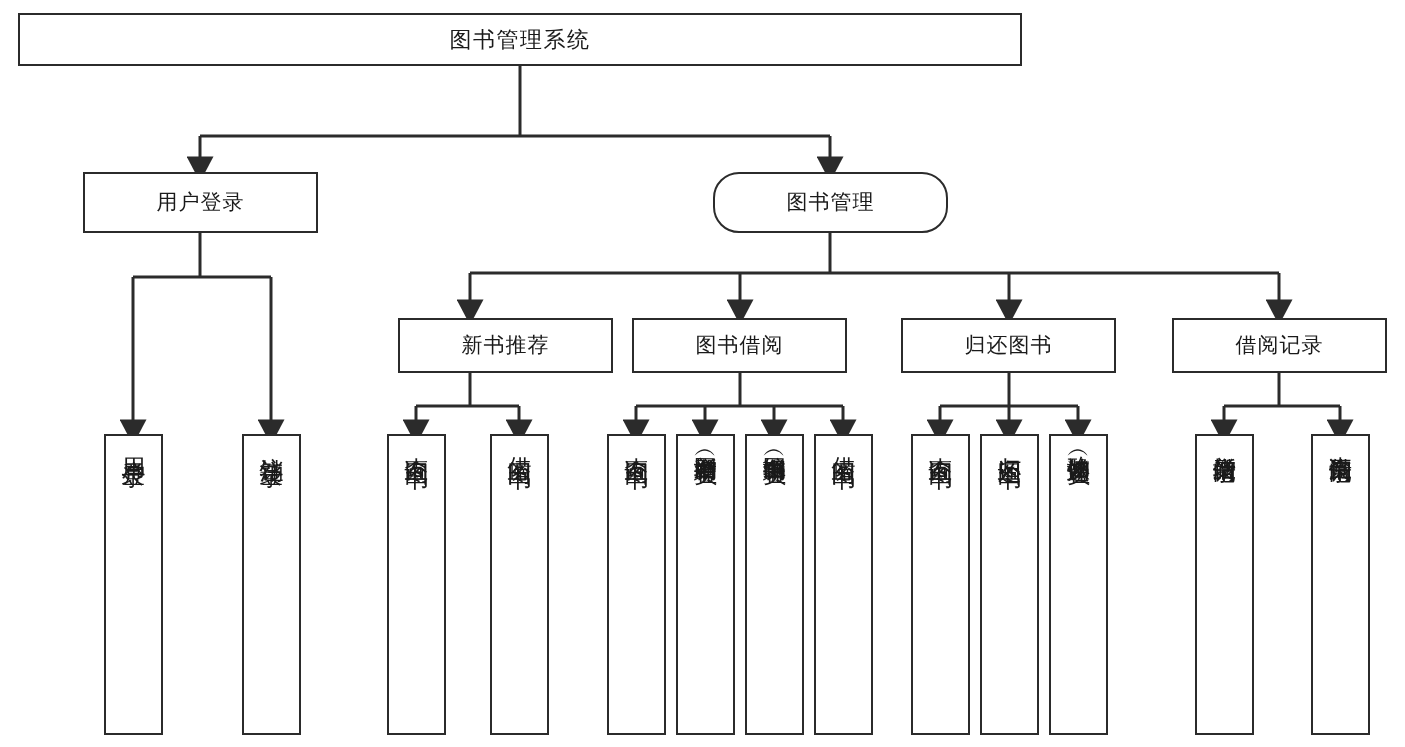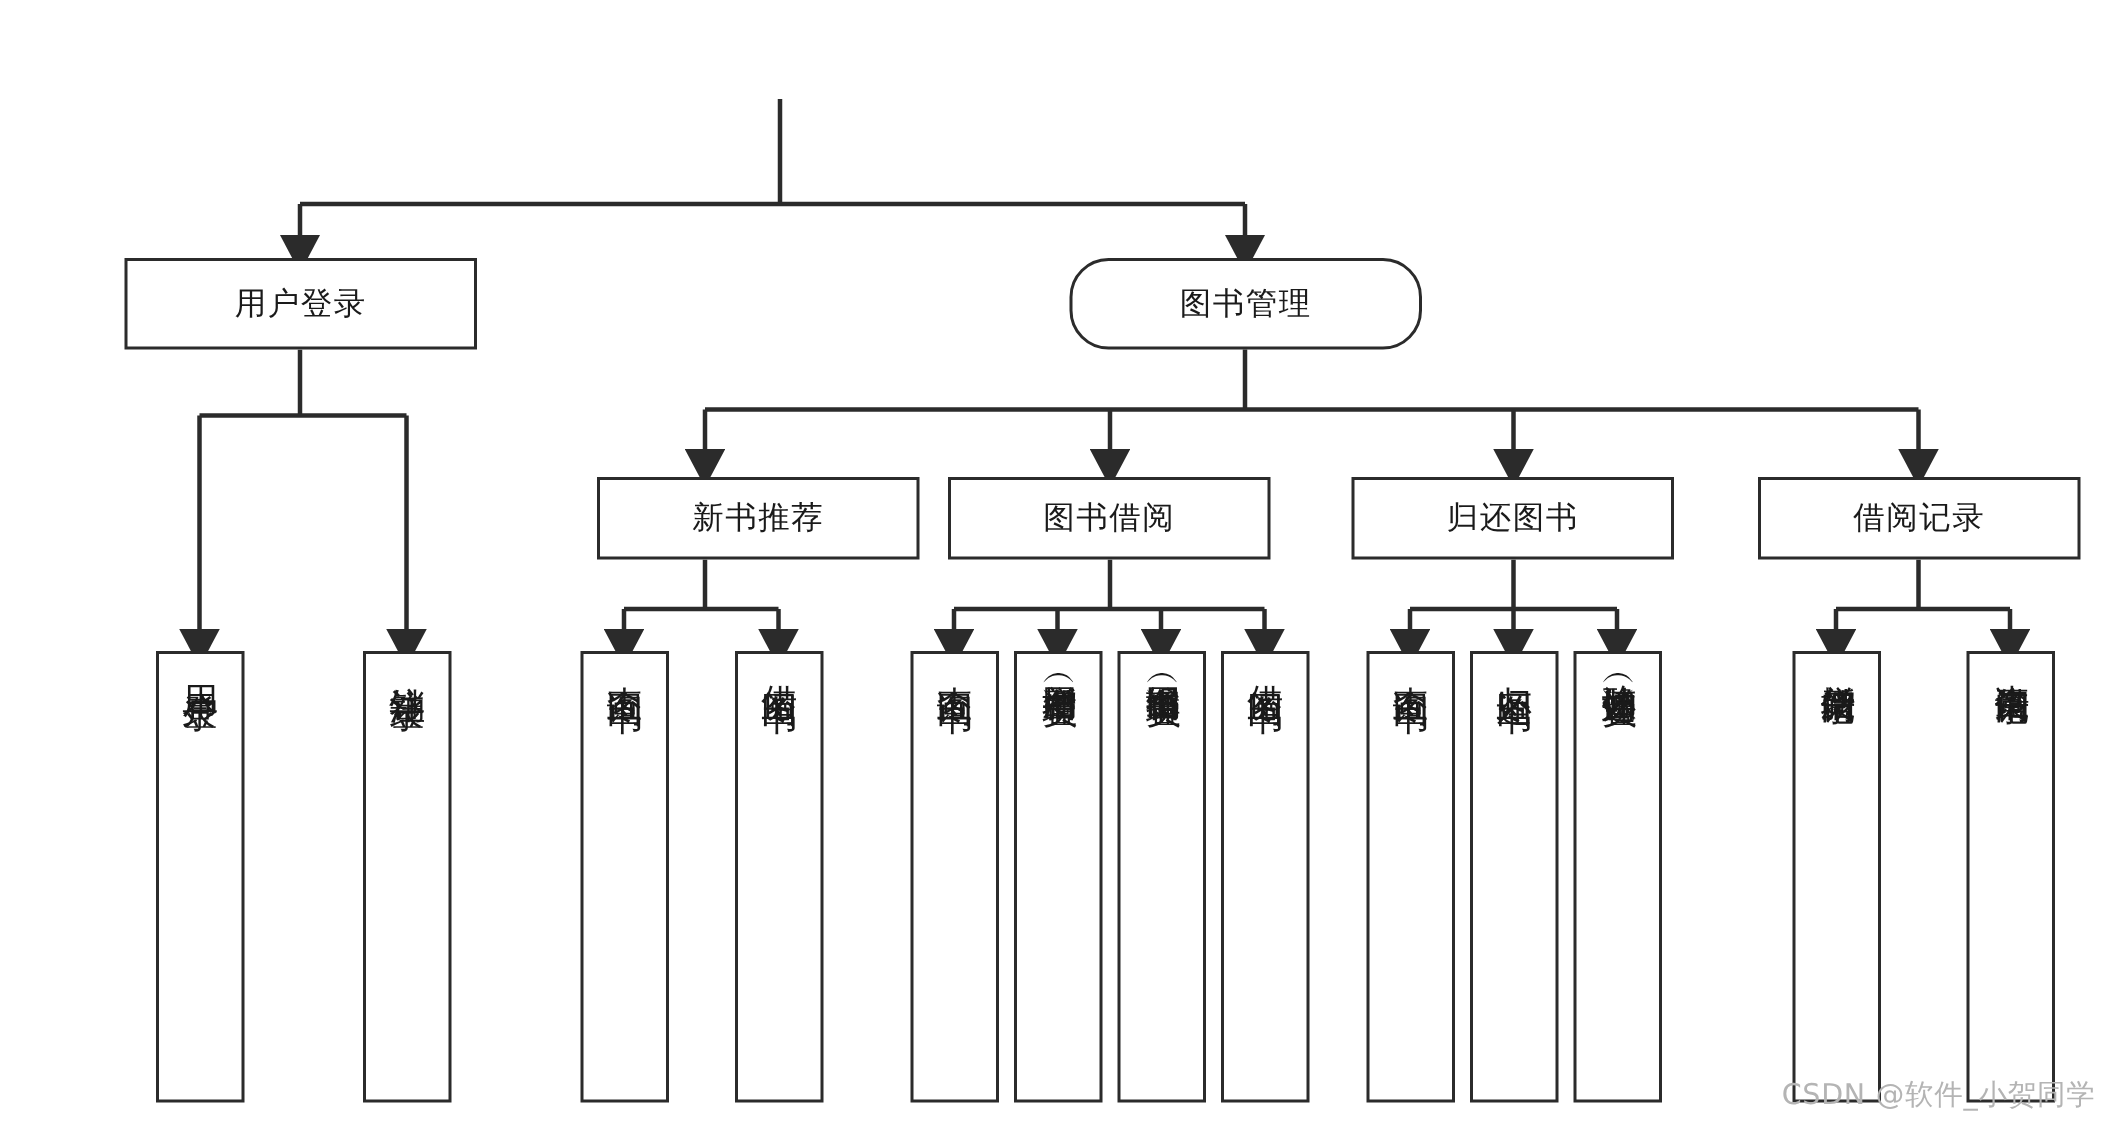--- a/index.html
+++ b/index.html
@@ -130,20 +130,23 @@
       <path d="M1009,406 L1009,423" marker-end="url(#arrow)"></path>
       <path d="M1078,406 L1078,423" marker-end="url(#arrow)"></path>
 
       <path d="M1279,373 L1279,406"></path>
       <path d="M1224,406 L1340,406"></path>
       <path d="M1224,406 L1224,423" marker-end="url(#arrow)"></path>
       <path d="M1340,406 L1340,423" marker-end="url(#arrow)"></path>
     </g>
   </svg>
 
+  <div class="node root horiz" style="left:18px; top:13px; width:1004px; height:53px;">
+    <span class="label">图书管理系统</span>
+  </div>
 
   <div class="node horiz" style="left:83px; top:172px; width:235px; height:61px;">
     <span class="label">用户登录</span>
   </div>
   <div class="node horiz" style="left:713px; top:172px; width:235px; height:61px;border-radius:26px;">
     <span class="label">图书管理</span>
   </div>
 
   <div class="node horiz" style="left:363px; top:318px; width:215px; height:55px;margin-left:35px;">
     <span class="label">新书推荐</span>
@@ -195,15 +198,14 @@
     <span class="label">确认归还（管理员）</span>
   </div>
 
   <div class="node vert tall" style="left:1195px; top:434px; width:59px; height:301px;">
     <span class="label">新增借阅记录</span>
   </div>
   <div class="node vert tall" style="left:1311px; top:434px; width:59px; height:301px;">
     <span class="label">查询借阅记录</span>
   </div>
 
-  <div class="watermark">CSDN @软件_小贺同学</div>
 
 </div>
 
 </body></html>

